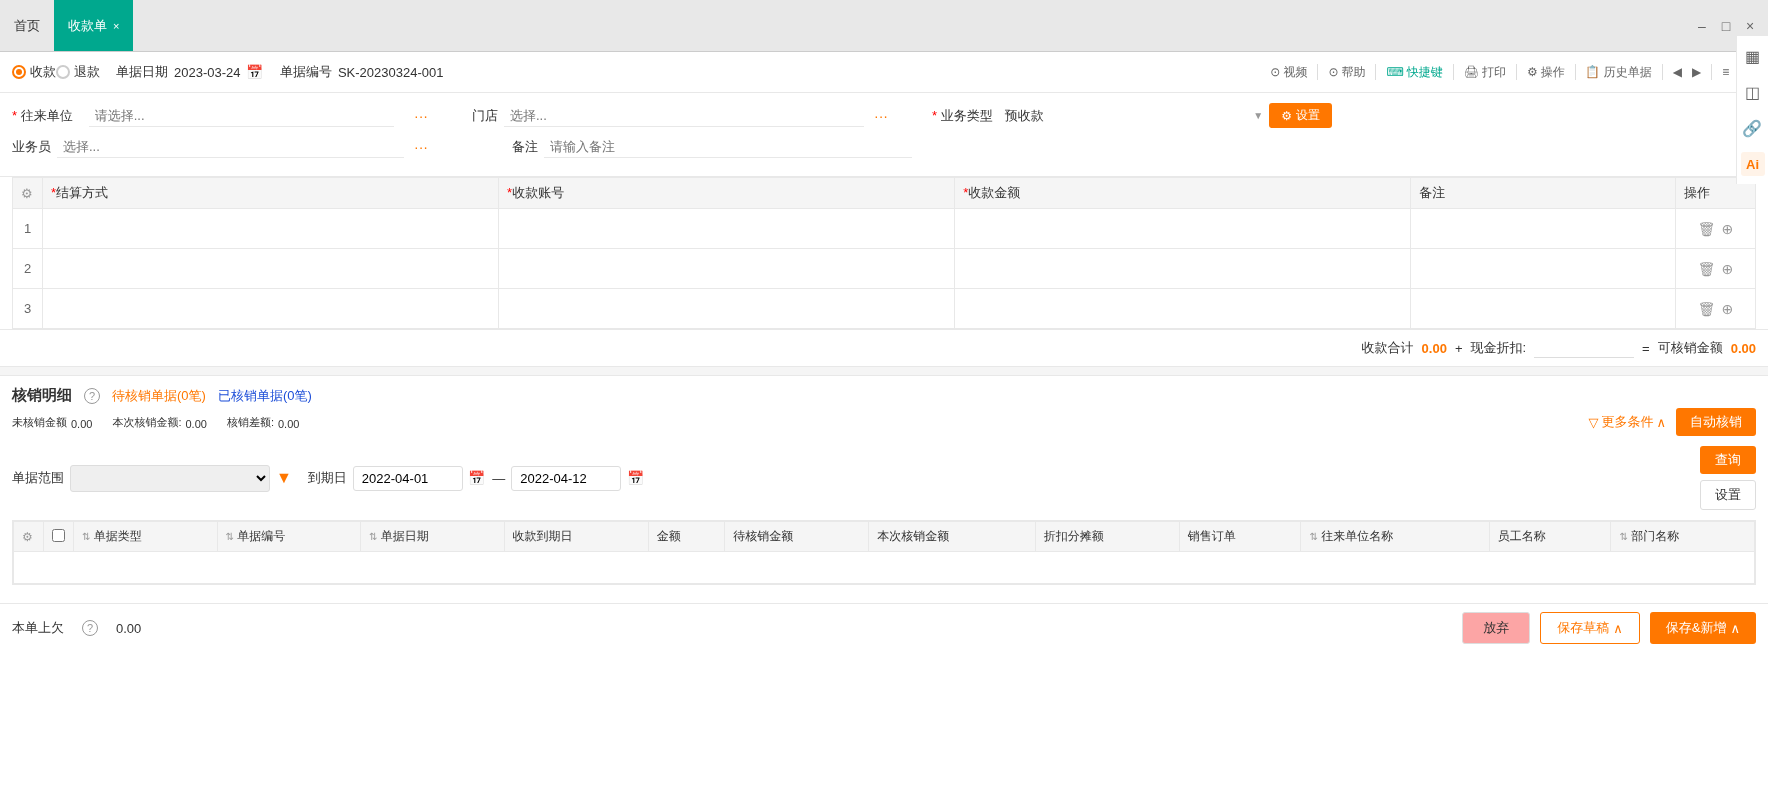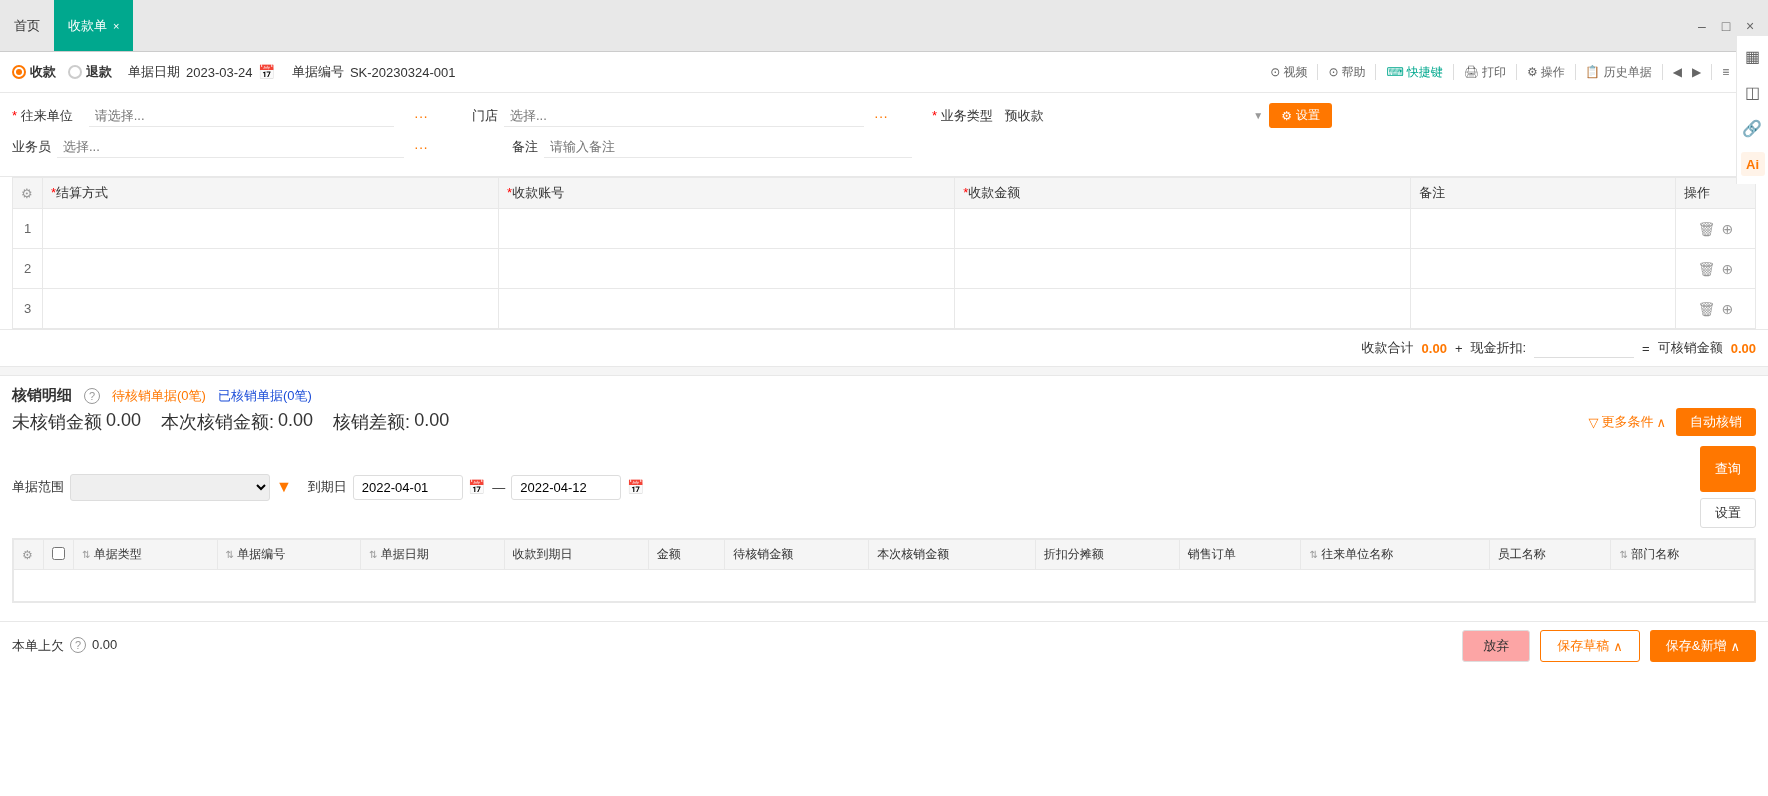--- a/index.html
+++ b/index.html
@@ -12,21 +12,21 @@
     .tab-item.active { background: #00a88e; color: #fff; }
     .tab-close { margin-left: 6px; font-size: 11px; cursor: pointer; }
     .tab-bar-right { margin-left: auto; display: flex; align-items: center; gap: 8px; padding-right: 10px; }
     .win-btn { width: 16px; height: 16px; display: flex; align-items: center; justify-content: center; cursor: pointer; font-size: 14px; color: #666; }
 
     
     .main-area { background: #fff; height: calc(796px - 36px); display: flex; flex-direction: column; }
 
     
     .toolbar { display: flex; align-items: center; padding: 8px 12px; border-bottom: 1px solid #e8e8e8; gap: 16px; }
-    .radio-group { display: flex; gap: 12px; align-items: center; font-weight: bold; }
+    .radio-group { display: flex; align-items: center; }
     .radio-item { display: flex; align-items: center; gap: 4px; cursor: pointer; }
     .radio-dot { width: 14px; height: 14px; border-radius: 50%; border: 2px solid #ccc; display: flex; align-items: center; justify-content: center; }
     .radio-dot.active { border-color: #ff7700; }
     .radio-dot.active::after { content: ''; width: 6px; height: 6px; border-radius: 50%; background: #ff7700; display: block; }
     .toolbar-field { display: flex; align-items: center; gap: 6px; }
     .toolbar-label { color: #333; white-space: nowrap; }
     .toolbar-value { color: #333; font-weight: normal; }
     .toolbar-icon { color: #ff7700; cursor: pointer; font-size: 14px; }
     .toolbar-right { margin-left: auto; display: flex; align-items: center; gap: 10px; }
     .toolbar-link { color: #666; cursor: pointer; display: flex; align-items: center; gap: 3px; font-size: 12px; }
@@ -62,45 +62,45 @@
     .section-divider { background: #f5f5f5; height: 10px; border-top: 1px solid #e8e8e8; border-bottom: 1px solid #e8e8e8; }
 
     
     .verification-section { padding: 10px 12px; background: #fff; }
     .verification-header { display: flex; align-items: center; gap: 12px; margin-bottom: 3px; }
     .section-title { font-size: 15px; font-weight: bold; color: #333; }
     .info-icon { width: 16px; height: 16px; border-radius: 50%; border: 1px solid #999; display: flex; align-items: center; justify-content: center; font-size: 11px; color: #999; cursor: pointer; }
     .tab-link { color: #ff7700; cursor: pointer; font-size: 13px; }
     .tab-link.inactive { color: #1d4ed8; }
     .stats-row { display: flex; align-items: center; gap: 20px; margin-bottom: 10px; }
-    .stat-item { display: flex; align-items: flex-start; gap: 4px; font-size: 18px; }
+    .stat-item { display: flex; align-items: flex-end; gap: 4px; font-size: 11px; }
     .stat-label { color: #333; }
     .stat-value { color: #333; }
     .filter-field { display: flex; align-items: center; gap: 6px; flex: 1; }
     .filter-label { color: #333; white-space: nowrap; }
     .filter-select { border: 1px solid #ddd; padding: 4px 8px; border-radius: 3px; font-size: 13px; flex: 1; max-width: 300px; }
     .date-field { display: flex; align-items: center; gap: 6px; }
     .date-input { border: 1px solid #ddd; padding: 4px 8px; border-radius: 3px; font-size: 13px; width: 110px; }
     .cal-icon { color: #999; cursor: pointer; font-size: 14px; }
     .filter-actions { margin-left: auto; display: flex; align-items: center; gap: 8px; }
     .more-filter { color: #ff7700; cursor: pointer; font-size: 13px; display: flex; align-items: center; gap: 3px; }
     .auto-offset-btn { background: #ff7700; color: #fff; border: none; padding: 5px 14px; border-radius: 3px; cursor: pointer; font-size: 13px; }
-    .query-btn { background: #ff7700; color: #fff; border: none; padding: 14px 14px; border-radius: 3px; cursor: pointer; font-size: 13px; }
+    .query-btn { background: #ff7700; color: #fff; border: none; padding: 5px 14px; border-radius: 3px; cursor: pointer; font-size: 13px; }
     .settings-btn2 { background: #fff; color: #333; border: 1px solid #ddd; padding: 5px 14px; border-radius: 3px; cursor: pointer; font-size: 13px; }
 
     
     .bottom-table-area { border: 1px solid #e8e8e8; margin: 0 0 8px 0; overflow-x: auto; }
     .bottom-table { width: 100%; border-collapse: collapse; }
     .bottom-table th { background: #f5f5f5; border: 1px solid #e8e8e8; padding: 6px 8px; text-align: left; font-weight: normal; color: #333; font-size: 12px; white-space: nowrap; }
     .bottom-table td { border: 1px solid #e8e8e8; padding: 6px 8px; height: 32px; }
     .sort-icon { color: #999; font-size: 10px; }
 
     
     .footer { display: flex; align-items: center; padding: 8px 12px; border-top: 1px solid #e8e8e8; background: #fff; gap: 10px; }
-    .footer-left { display: flex; align-items: flex-start; gap: 6px; font-size: 13px; }
+    .footer-left { display: flex; align-items: center; gap: 18px; font-size: 13px; }
     .footer-right { margin-left: auto; display: flex; gap: 10px; }
     .discard-btn { background: #fca5a5; color: #333; border: 1px solid #ddd; padding: 6px 20px; border-radius: 3px; cursor: pointer; font-size: 13px; }
     .save-draft-btn { background: #fff; color: #ff7700; border: 1px solid #ff7700; padding: 6px 16px; border-radius: 3px; cursor: pointer; font-size: 13px; display: flex; align-items: center; gap: 4px; }
     .save-new-btn { background: #ff7700; color: #fff; border: none; padding: 6px 16px; border-radius: 3px; cursor: pointer; font-size: 13px; display: flex; align-items: center; gap: 4px; }
 
     
     .right-sidebar { position: absolute; right: 0; top: 36px; width: 32px; background: #fff; border-left: 1px solid #e8e8e8; display: flex; flex-direction: column; align-items: center; padding: 8px 0; gap: 12px; }
     .sidebar-icon { width: 24px; height: 24px; display: flex; align-items: center; justify-content: center; cursor: pointer; color: #666; font-size: 16px; }
     .sidebar-icon.active { color: #ff7700; background: #fff3e8; border-radius: 3px; }
 

